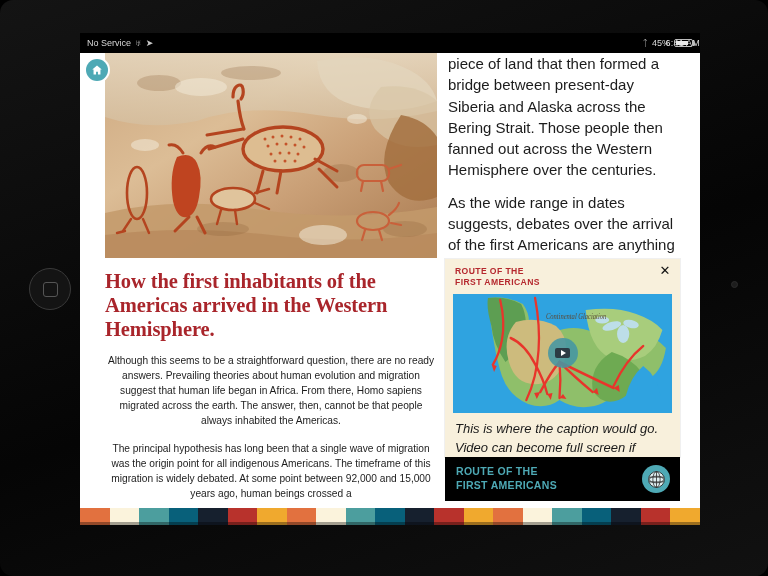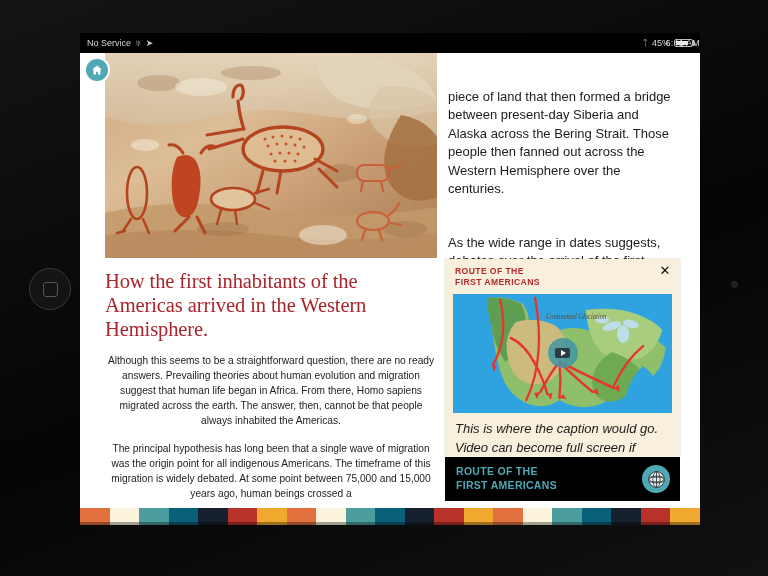--- a/index.html
+++ b/index.html
@@ -4,20 +4,21 @@
 <style>
   * { margin:0; padding:0; box-sizing:border-box; }
   html,body { width:768px; height:576px; background:#000; overflow:hidden; }
   body { font-family:"Liberation Sans", sans-serif; }
 
   
   .device{
     position:absolute; left:0; top:0; width:768px; height:576px;
     background:#0a0a0a;
     background-image:linear-gradient(160deg,#141414 0%,#050505 55%,#111 100%);
+    border-radius:13px;
   }
   .bezel-home{
     position:absolute; left:29px; top:268px; width:42px; height:42px;
     border-radius:50%; border:1px solid #3a3a3a; background:#141414;
   }
   .bezel-home .sq{
     position:absolute; left:50%; top:50%; width:15px; height:15px;
     margin:-7.5px 0 0 -7.5px; border:1.5px solid #555; border-radius:3px;
   }
   .cam{
@@ -54,32 +55,32 @@
   .page{ position:absolute; left:0; top:20px; right:0; bottom:0; background:#fff; }
 
   
   .col-left{ position:absolute; left:25px; top:0px; width:332px; }
   .hero{
     position:relative; width:332px; height:205px; overflow:hidden; background:#c99a6e;
   }
   .hero svg{ display:block; width:100%; height:100%; }
 
   .headline{
-    font-family:"Liberation Serif", serif; font-weight:normal;
+    font-family:"Liberation Serif", serif; font-weight:bold;
     color:#A9252B; font-size:20.5px; line-height:1.16; margin-top:12px;
     letter-spacing:-.1px;
   }
   .para{
     font-size:10.2px; line-height:1.47; color:#1c1c1c; margin-top:13px;
     text-align:center;
   }
 
   
   .col-right{ position:absolute; left:368px; top:0px; width:227px; }
-  .para-r{ font-size:13px; line-height:1.42; color:#1c1c1c; margin-bottom:11px;margin-top:35px; }
+  .para-r{ font-size:15px; line-height:1.42; color:#1c1c1c; margin-bottom:11px; }
 
   
   .homebtn{
     position:absolute; left:6px; top:6px; width:22px; height:22px; border-radius:50%;
     background:#4EA9B5; display:flex; align-items:center; justify-content:center;
     z-index:6; box-shadow:0 0 0 2px #fff;
   }
   .homebtn svg{ width:12px; height:12px; display:block; }
 
   
@@ -291,21 +292,21 @@
               <path d="M284 162 q8 -6 10 -12"></path>
                 <path d="M286 170 l10 2"></path>
               <path d="M260 177 l-3 10"></path>
                 <path d="M274 177 l3 10"></path>
             </g>
           </svg>
         </div>
 
         <div class="headline">How the first inhabitants of the Americas arrived in the Western Hemisphere.</div>
         <div class="para">Although this seems to be a straightforward question, there are no ready answers. Prevailing theories about human evolution and migration suggest that human life began in Africa. From there, Homo sapiens migrated across the earth. The answer, then, cannot be that people always inhabited the Americas.</div>
-        <div class="para">The principal hypothesis has long been that a single wave of migration was the origin point for all indigenous Americans. The timeframe of this migration is widely debated. At some point between 75,000 and 15,000 years ago, human beings crossed a</div>
+        <div class="para">The principal hypothesis has long been that a single wave of migration was the origin point for all indigenous Americans. The timeframe of this migration is widely debated. At some point between 92,000 and 15,000 years ago, human beings crossed a</div>
       </div>
 
       <div class="col-right">
         <div class="para-r">piece of land that then formed a bridge between present-day Siberia and Alaska across the Bering Strait. Those people then fanned out across the Western Hemisphere over the centuries.</div>
         <div class="para-r">As the wide range in dates suggests, debates over the arrival of the first Americans are anything but settled. Further complicating the issue, in 1996 skeletal remains of an ancient human male were excavated near Kennewick, Washington. Dubbed Kennewick Man, the remains dated about 9,300 years ago. Although archeologists have yet to arrive at any definitive conclu-</div>
       </div>
 
       <div class="vpanel">
         <div class="vpanel-head">
           <div class="vpanel-title">ROUTE OF THE</div>

